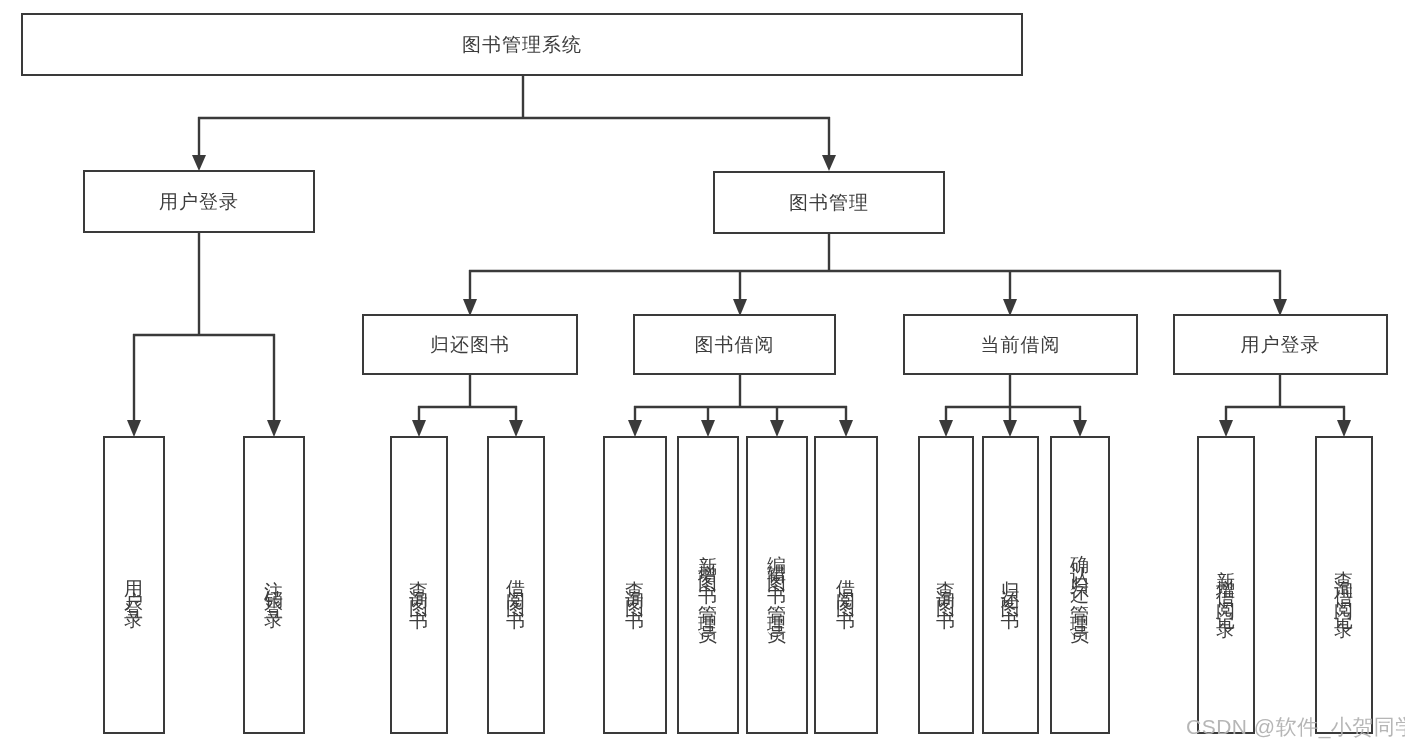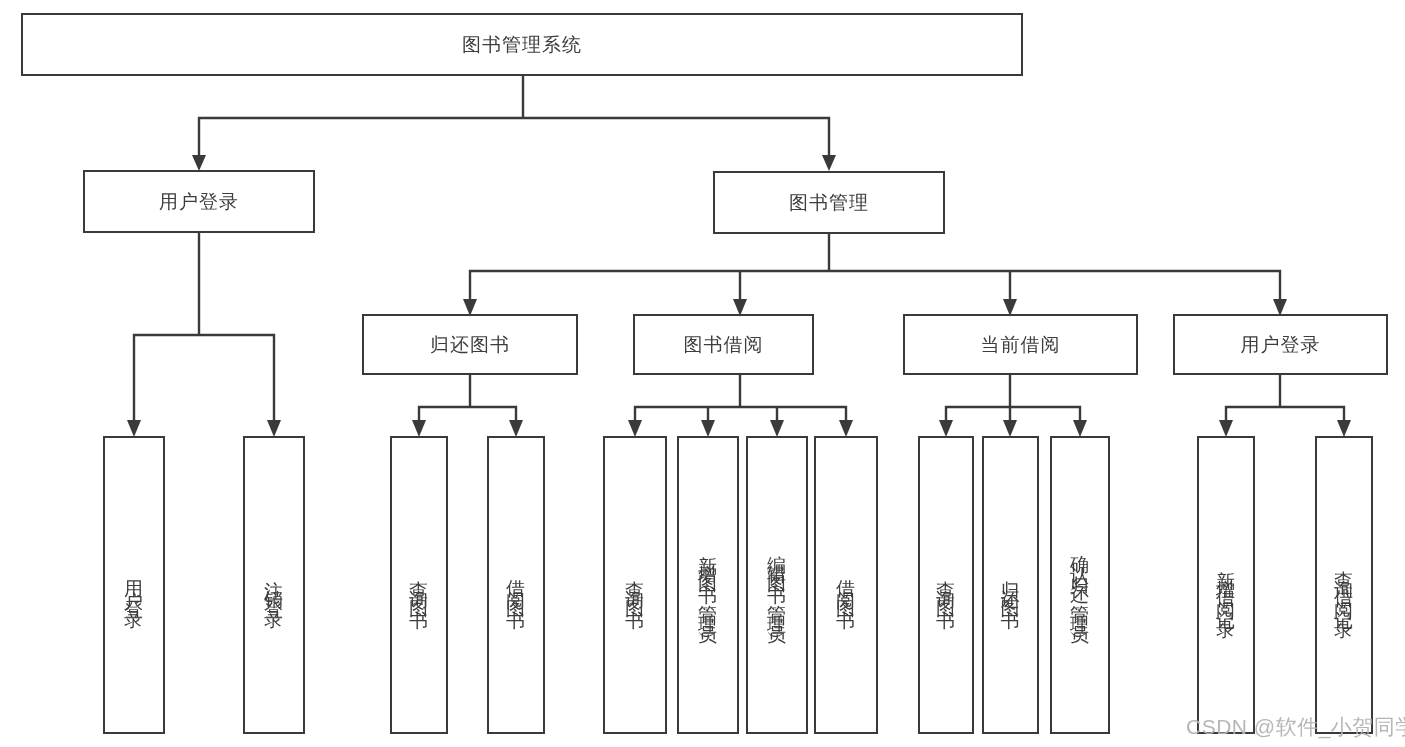--- a/index.html
+++ b/index.html
@@ -145,21 +145,21 @@
   <div class="box hbox" style="left:83px; top:170px; width:232px; height:63px;">
     <span>用户登录</span>
   </div>
   <div class="box hbox" style="left:713px; top:171px; width:232px; height:63px;">
     <span>图书管理</span>
   </div>
 
   <div class="box hbox" style="left:362px; top:314px; width:216px; height:61px;">
     <span>归还图书</span>
   </div>
-  <div class="box hbox" style="left:633px; top:314px; width:181px; height:61px;text-align:center;">
+  <div class="box hbox" style="left:633px; top:314px; width:203px; height:61px;text-align:center;">
     <span>图书借阅</span>
   </div>
   <div class="box hbox" style="left:903px; top:314px; width:235px; height:61px;">
     <span>当前借阅</span>
   </div>
   <div class="box hbox" style="left:1173px; top:314px; width:215px; height:61px;">
     <span>用户登录</span>
   </div>
 
   <div class="box vbox" style="left:103px; top:436px; width:62px; height:298px;">

